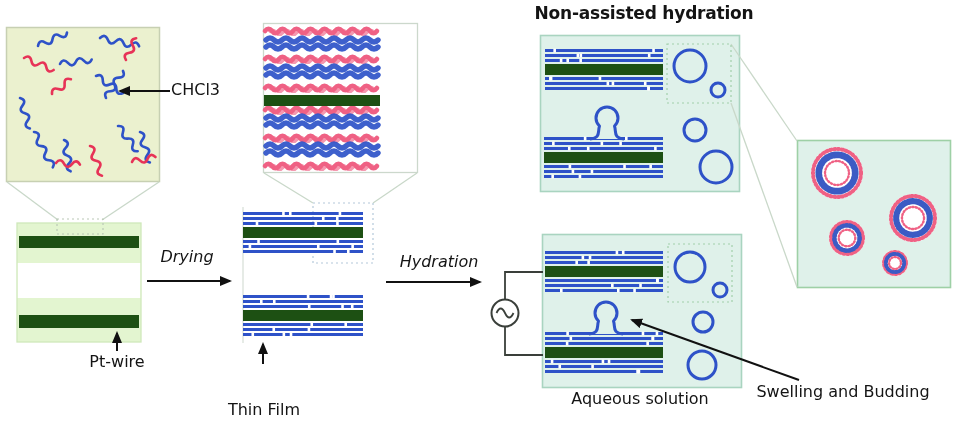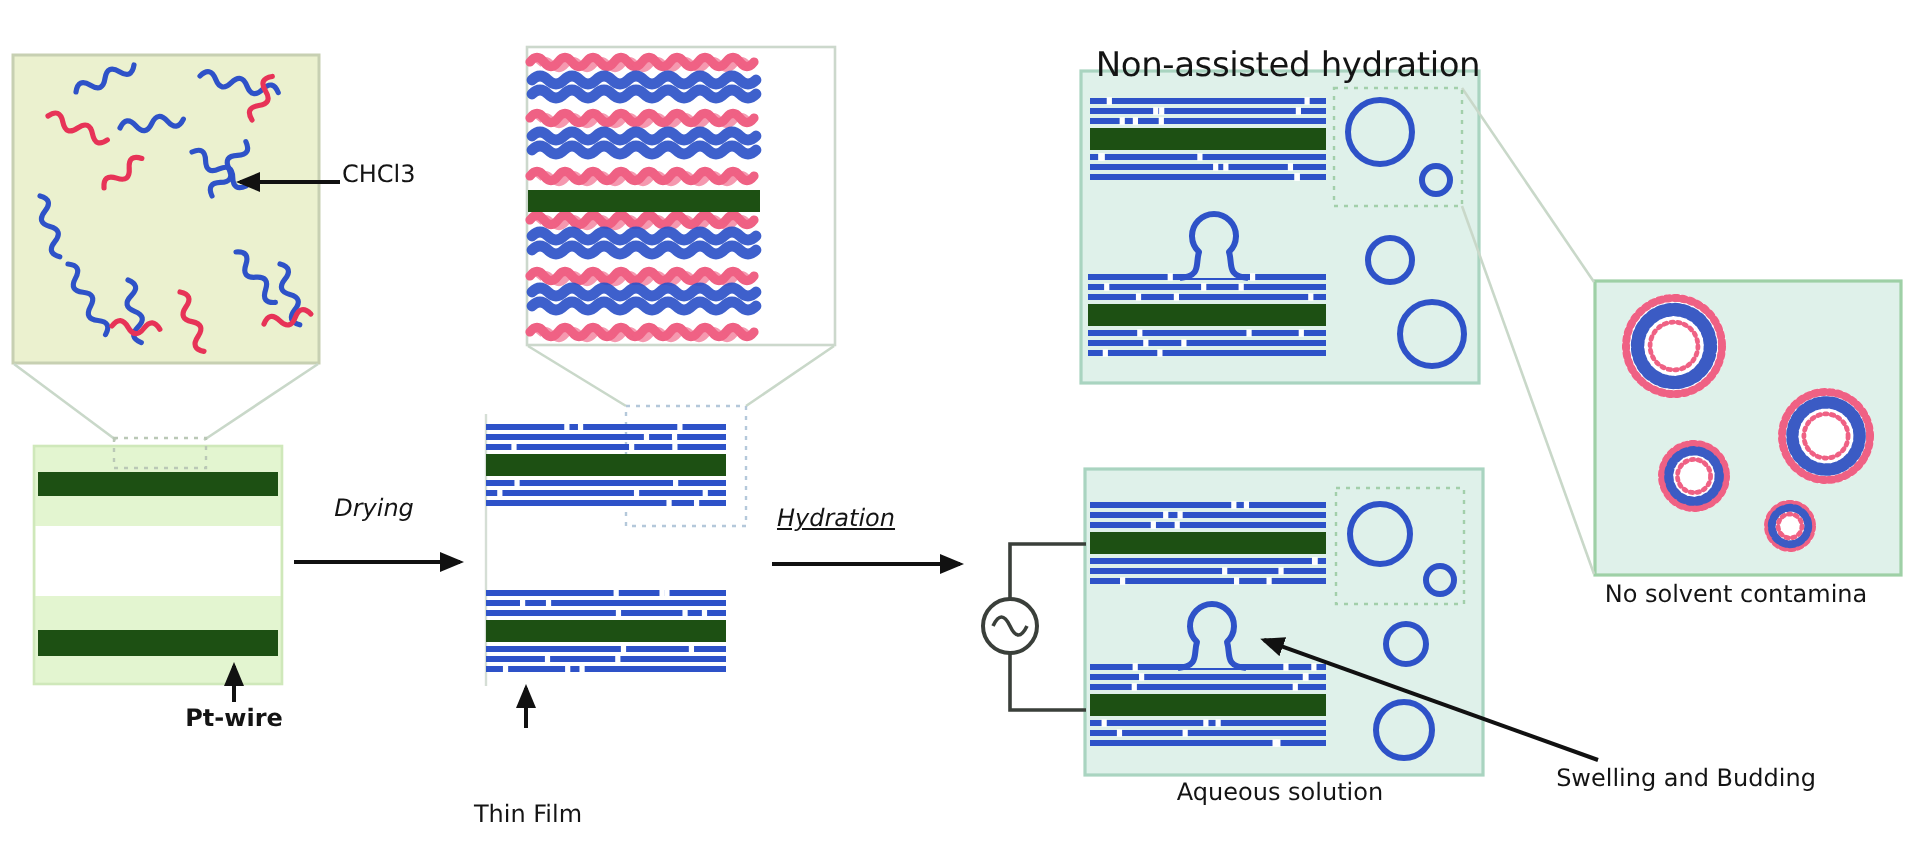--- a/index.html
+++ b/index.html
@@ -7,25 +7,25 @@
     --solvent-bg:#ebf1cf; --solvent-border:#c7d0b2;
     --pt-bg:#e3f5d0; --pt-border:#cfe8ba;
     --aqueous-bg:#dff1ea; --aqueous-border:#a9d4c0; --vesicle-box-border:#9ed0a6;
     --vesicle-pink:#ef6184; --vesicle-blue:#3b5bc4;
     --connector:#c9d8c9; --wire:#3a3f3a; --text:#141414;
   }
   html,body{margin:0;padding:0;background:#fff;}
   .fig{position:relative;width:961px;height:421px;background:#fff;overflow:hidden;
        font-family:"DejaVu Sans","Liberation Sans",sans-serif;}
   .fig svg{position:absolute;left:0;top:0;}
-  .lbl{position:absolute;white-space:nowrap;color:var(--text);font-size:12px;line-height:1.15;
+  .lbl{position:absolute;white-space:nowrap;color:var(--text);font-size:16px;line-height:1.15;
        transform:translateX(-50%);}
   .lbl.left{transform:none;}
   .it{font-style:italic;}
-  .ttl{font-weight:normal;font-size:17px;letter-spacing:-0.2px;margin-top:20px;}
+  .ttl{font-weight:bold;font-size:17px;letter-spacing:-0.2px;}
 </style>
 </head>
 <body>
 
 <div class="fig">
 
   <svg id="art" width="961" height="421" viewBox="0 0 961 421">
     <defs>
       <marker id="ah" markerUnits="userSpaceOnUse" markerWidth="13" markerHeight="11" refX="10" refY="5" orient="auto">
         <path d="M0,0 L12,5 L0,10 z" fill="#111"></path>
@@ -287,20 +287,19 @@
       <line x1="386" y1="282" x2="480" y2="282" marker-end="url(#ah)"></line>
       <line x1="170" y1="91" x2="120" y2="91" marker-end="url(#ah)"></line>
       <line x1="117" y1="351" x2="117" y2="333" marker-end="url(#ah)"></line>
       <line x1="263" y1="364" x2="263" y2="344" marker-end="url(#ah)"></line>
       <line x1="799" y1="380" x2="632" y2="320" marker-end="url(#ah)"></line>
     </g>
   </svg>
 
   <div class="lbl left" style="left:171px;top:81px;">CHCl3</div>
   <div class="lbl it" style="left:187px;top:248px;text-align:right;">Drying</div>
-  <div class="lbl" style="left:117px;top:353px;font-weight:bold;">Pt-wire</div>
+  <div class="lbl" style="left:117px;top:353px;">Pt-wire</div>
   <div class="lbl" style="left:264px;top:365px;margin-top:36px;">Thin Film</div>
-  <div class="lbl it" style="left:418px;top:253px;text-decoration:underline;">Hydration</div>
+  <div class="lbl it" style="left:439px;top:253px;">Hydration</div>
   <div class="lbl ttl" style="left:644px;top:4px;">Non-assisted hydration</div>
   <div class="lbl" style="left:640px;top:390px;">Aqueous solution</div>
   <div class="lbl" style="left:843px;top:383px;">Swelling and Budding</div>
-  <div class="lbl" style="left:868px;top:291px;">No solvent contamina</div>
 </div>
 
 </body></html>

